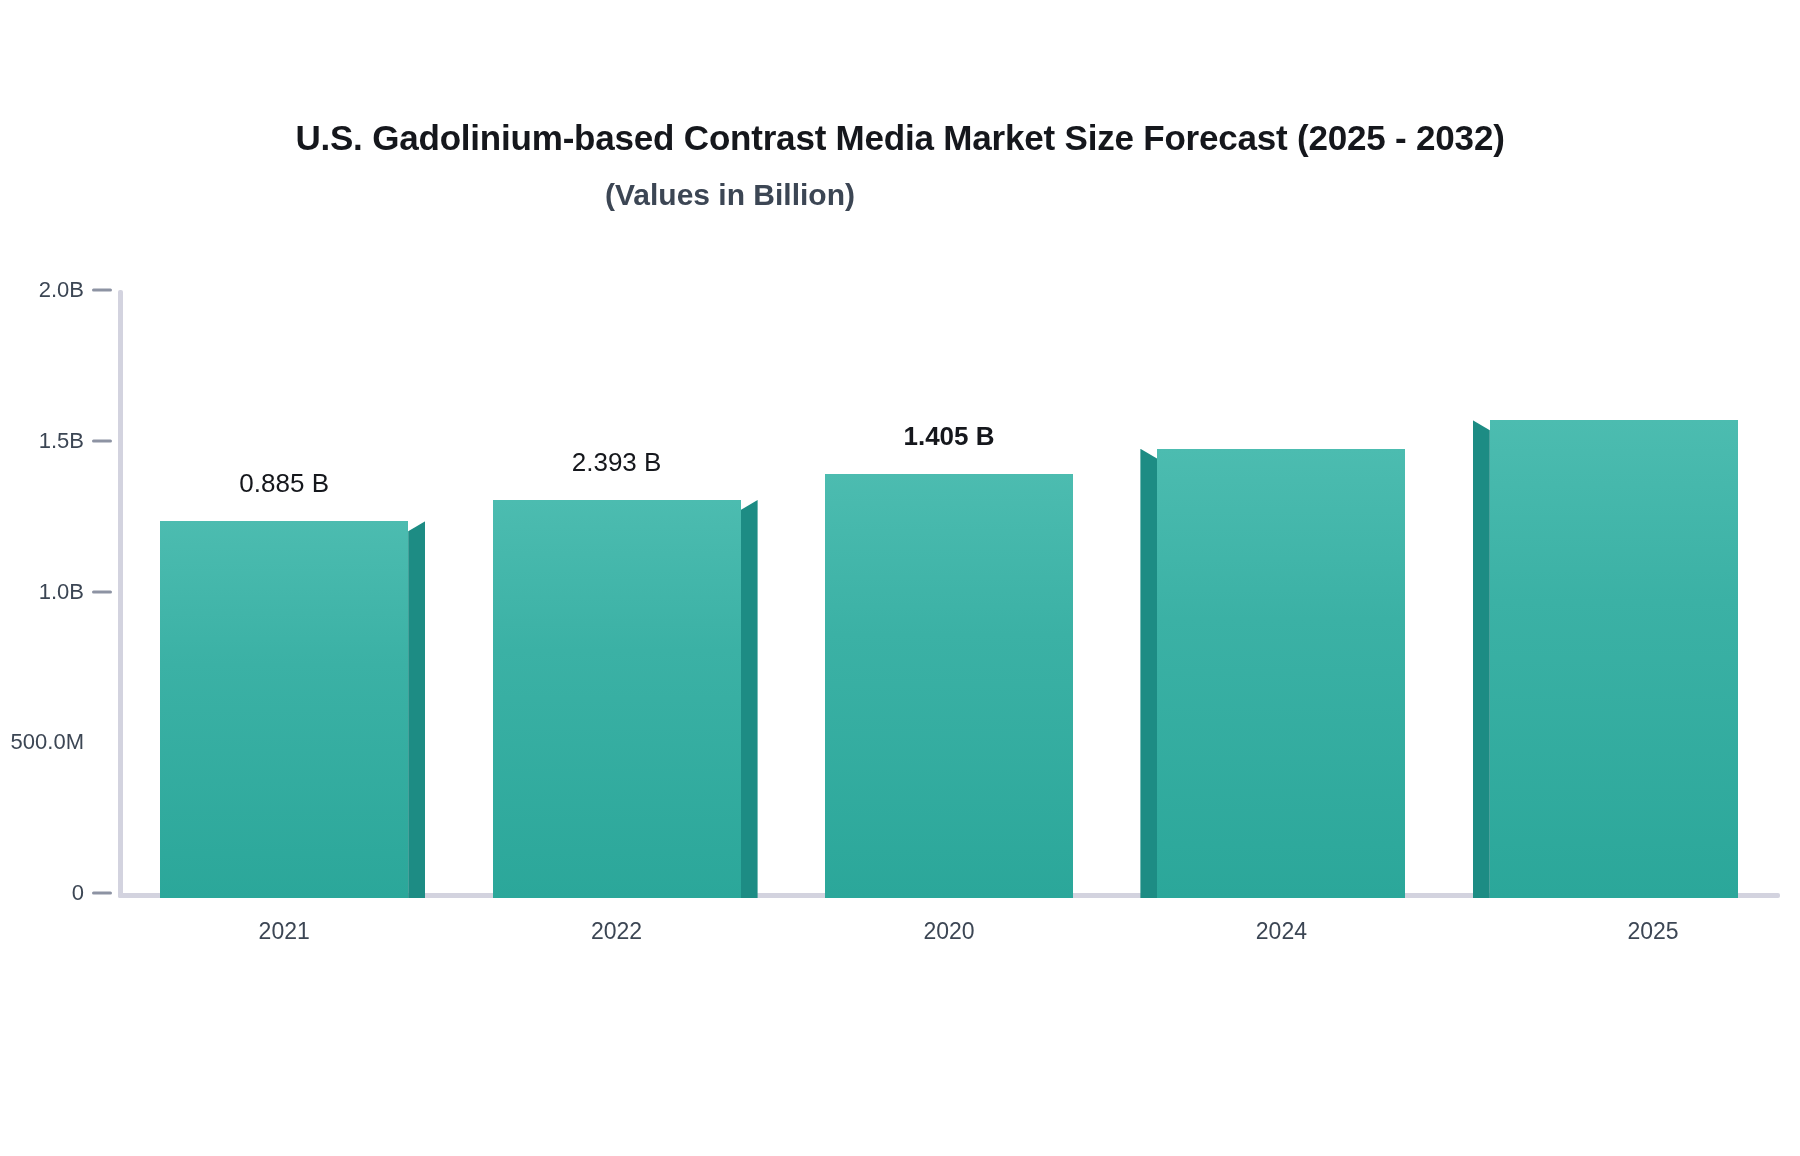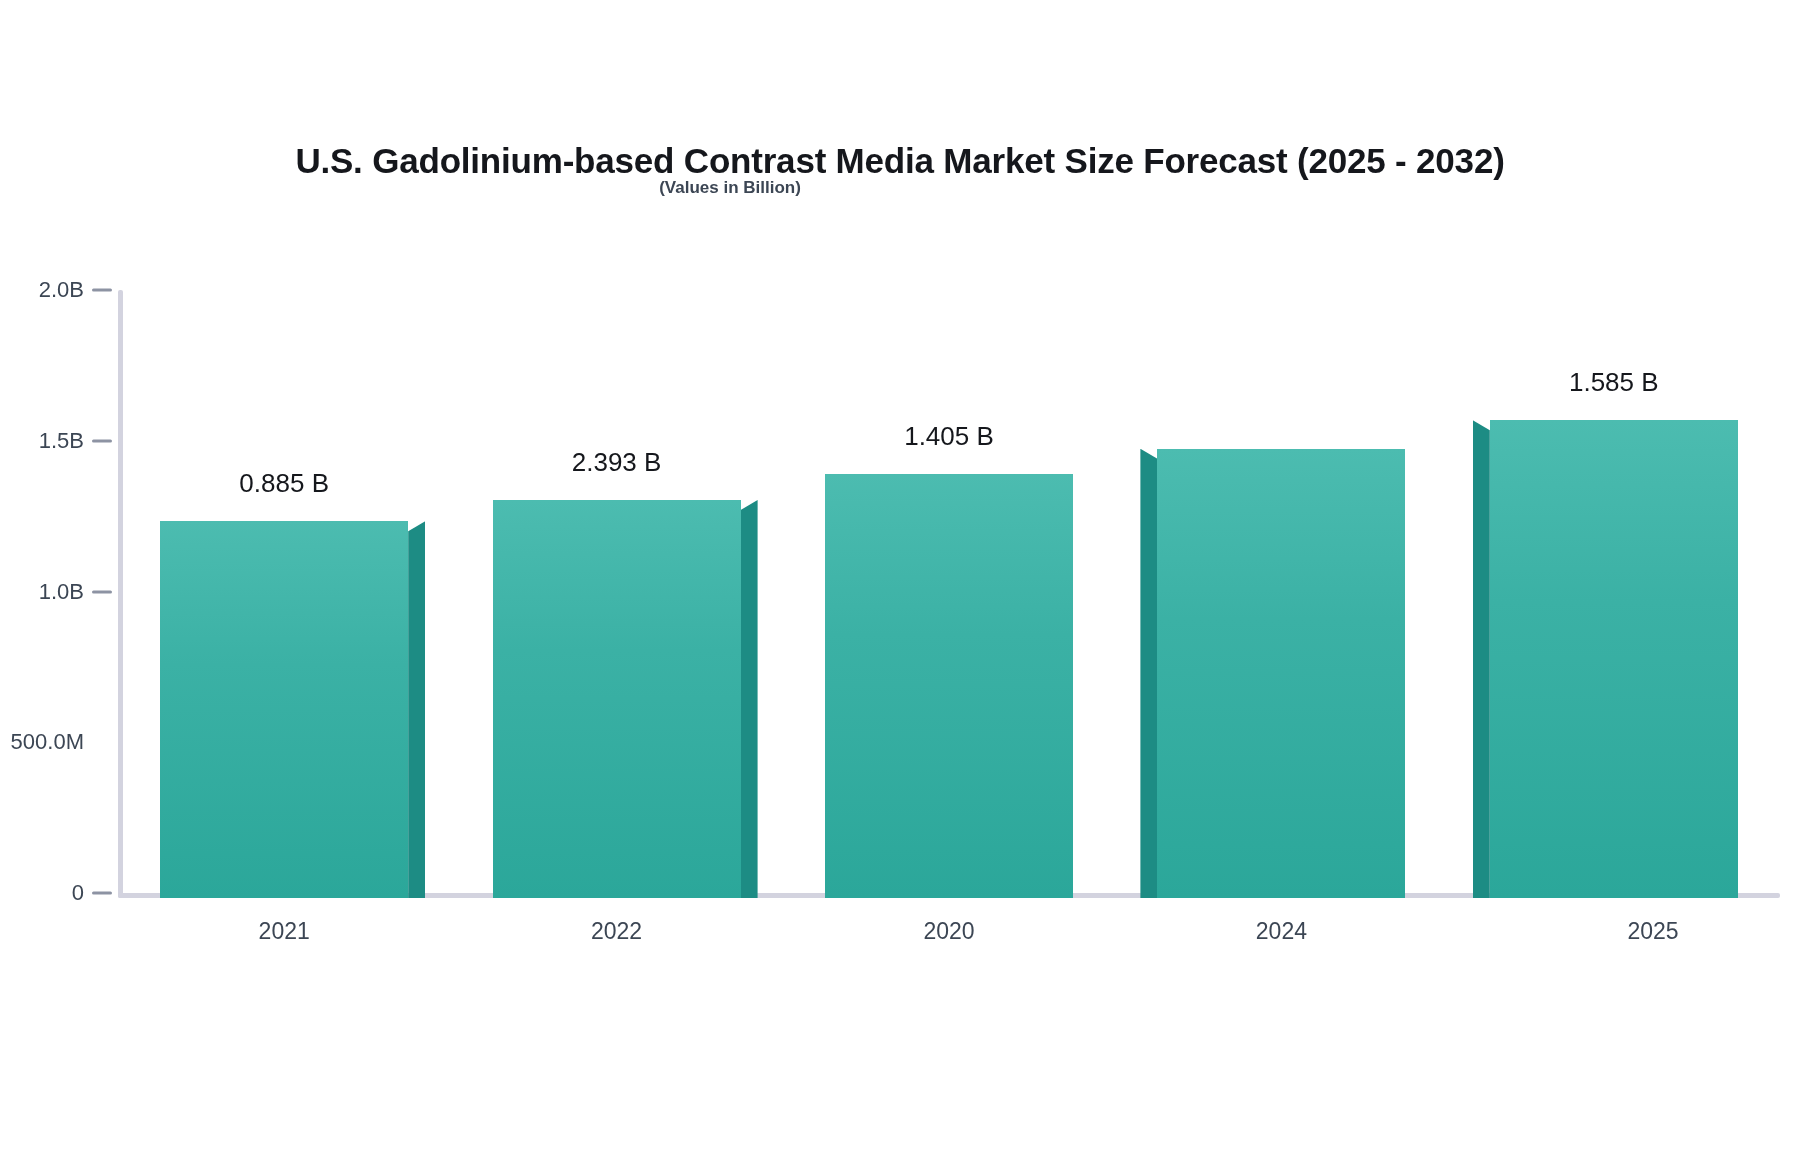--- a/index.html
+++ b/index.html
@@ -24,30 +24,29 @@
     position: absolute;
     top: 118px;
     left: 0;
     width: 1800px;
     text-align: center;
     font-size: 35px;
     font-weight: 700;
     color: #15171c;
     letter-spacing: -0.2px;
     white-space: nowrap;
-    margin-top: 23px;
   }
 
   #subtitle {
     position: absolute;
     top: 178px;
     left: 0;
     width: 1460px;
     text-align: center;
-    font-size: 17px;
+    font-size: 30px;
     font-weight: 700;
     color: #3c4654;
   }
 
   
   #cagr-badge {
     position: absolute;
     top: 256px;
     left: 800px;
     width: 268px;
@@ -234,15 +233,14 @@
       <div class="xtick" style="left: 124.2px;">2021</div>
       <div class="xtick" style="left: 456.6px;">2022</div>
       <div class="xtick" style="left: 789px;">2020</div>
       <div class="xtick" style="left: 1121.4px;">2024</div>
       <div class="xtick" style="left: 1493px;">2025</div>
     </div>
 
 
 <div class="bar-value" style="left: 124.2px; top: 468.125px;">0.885 B</div>
     <div class="bar-value" style="left: 456.6px; top: 447.02px;">2.393 B</div>
-    <div class="bar-value" style="left: 789px; top: 421.392px;">1.405 B</div>
-    <div class="bar-value" style="left: 1453.8px; top: 367.123px;">1.585 B</div>
+    <div class="bar-value" style="left: 789px; top: 421.392px; font-weight: bold;">1.405 B</div>
   </div>
 
 </body></html>

